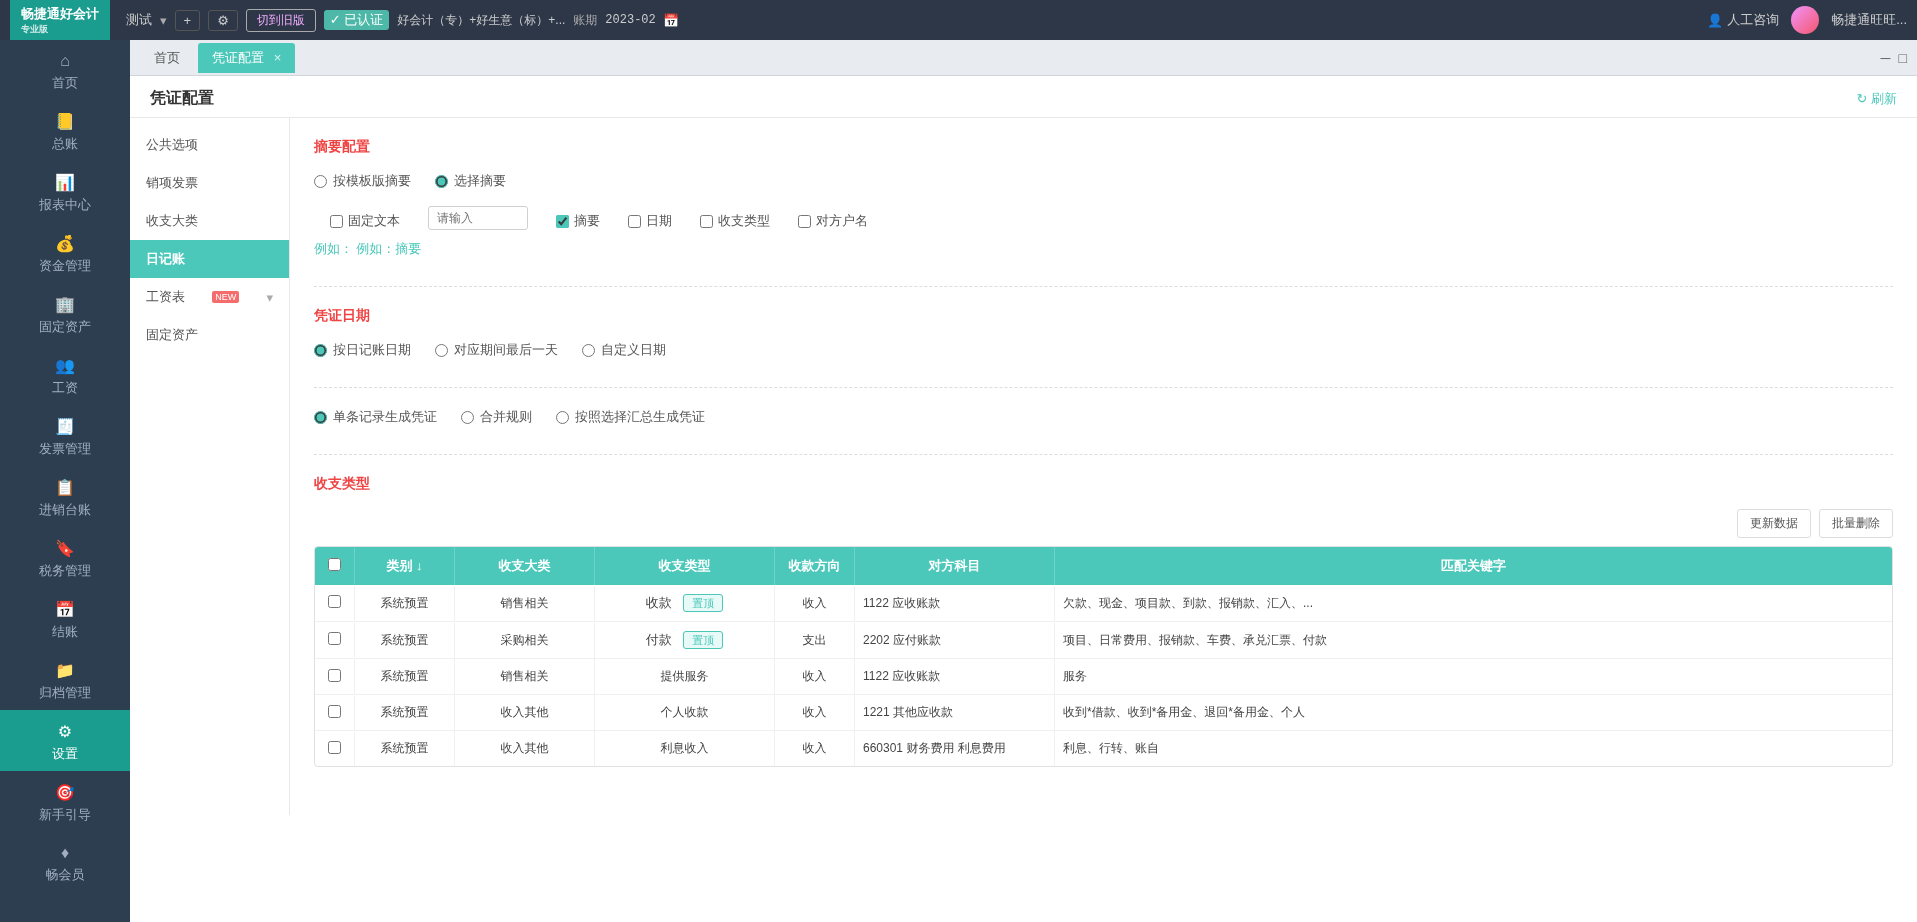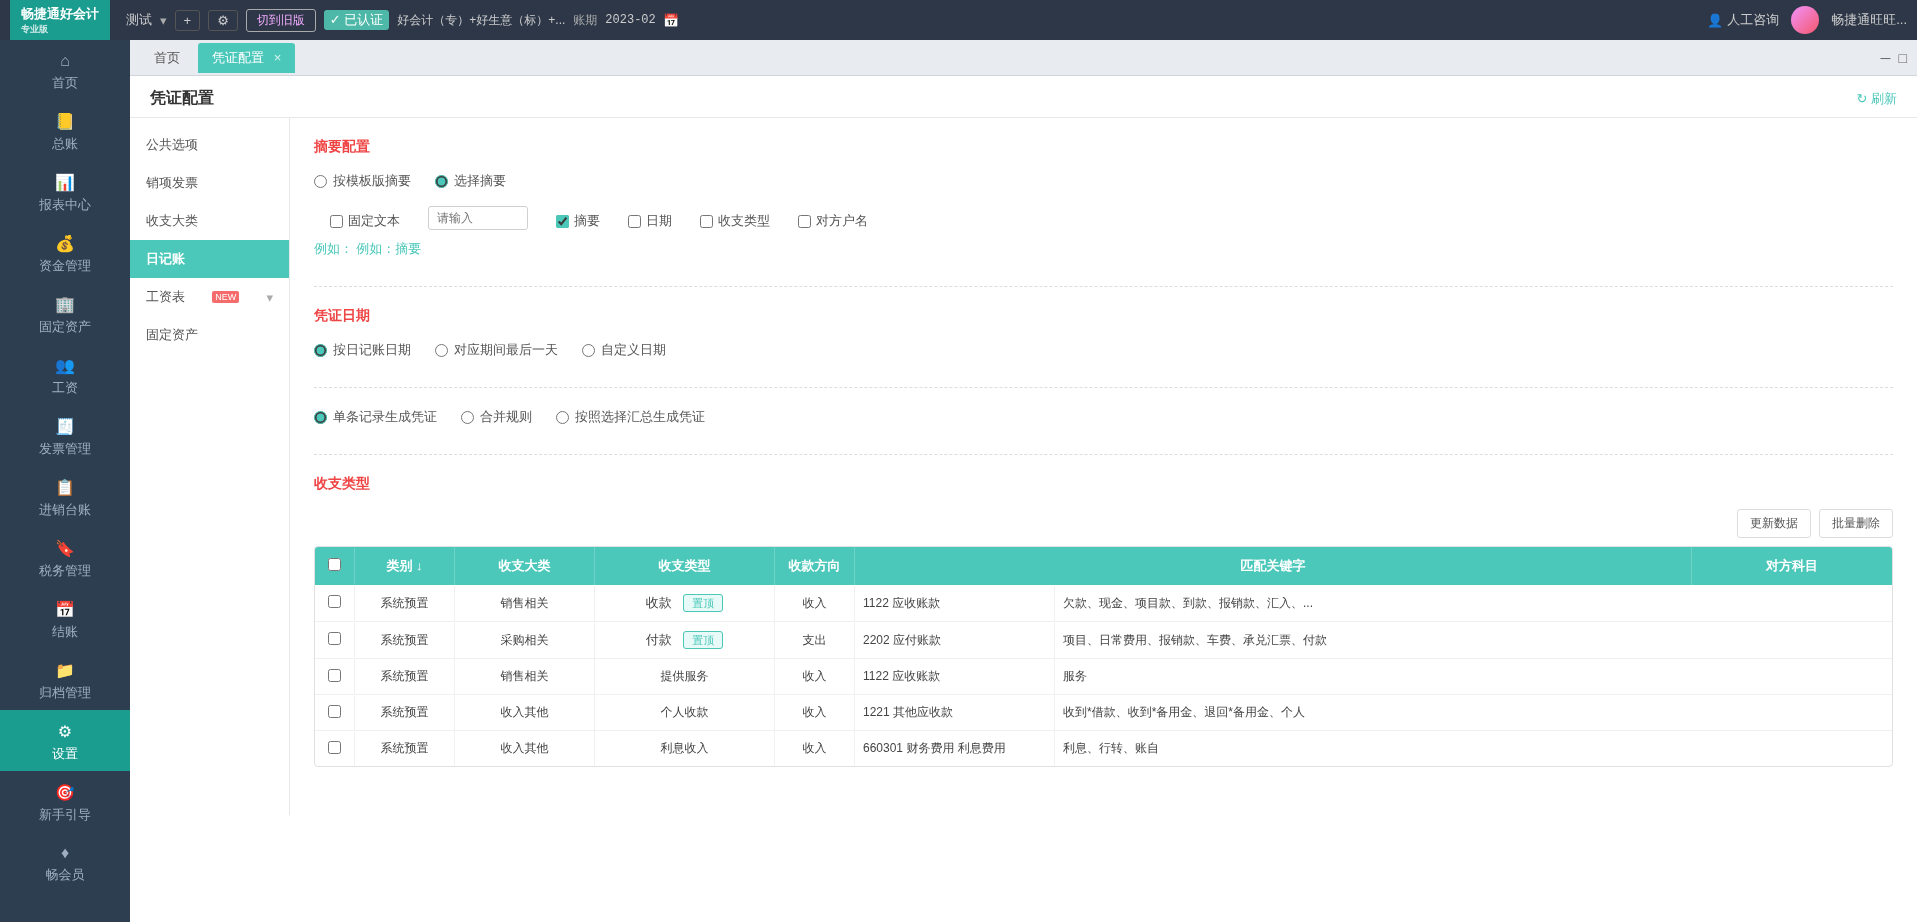--- a/index.html
+++ b/index.html
@@ -552,25 +552,25 @@
                 </div>
                 <div class="th col-major">
                   <span>收支大类</span>
                 </div>
                 <div class="th col-subtype">
                   <span>收支类型</span>
                 </div>
                 <div class="th col-direction">
                   <span>收款方向</span>
                 </div>
+                <div class="th col-account">
+                  <span>对方科目</span>
+                </div>
                 <div class="th col-keyword">
                   <span>匹配关键字</span>
-                </div>
-                <div class="th col-account">
-                  <span>对方科目</span>
                 </div>
               </div>
 
               <div class="table-row">
                 <div class="td col-check">
                   <input type="checkbox" style="">
                 </div>
                 <div class="td col-type">系统预置</div>
                 <div class="td col-major">销售相关</div>
                 <div class="td col-subtype">

